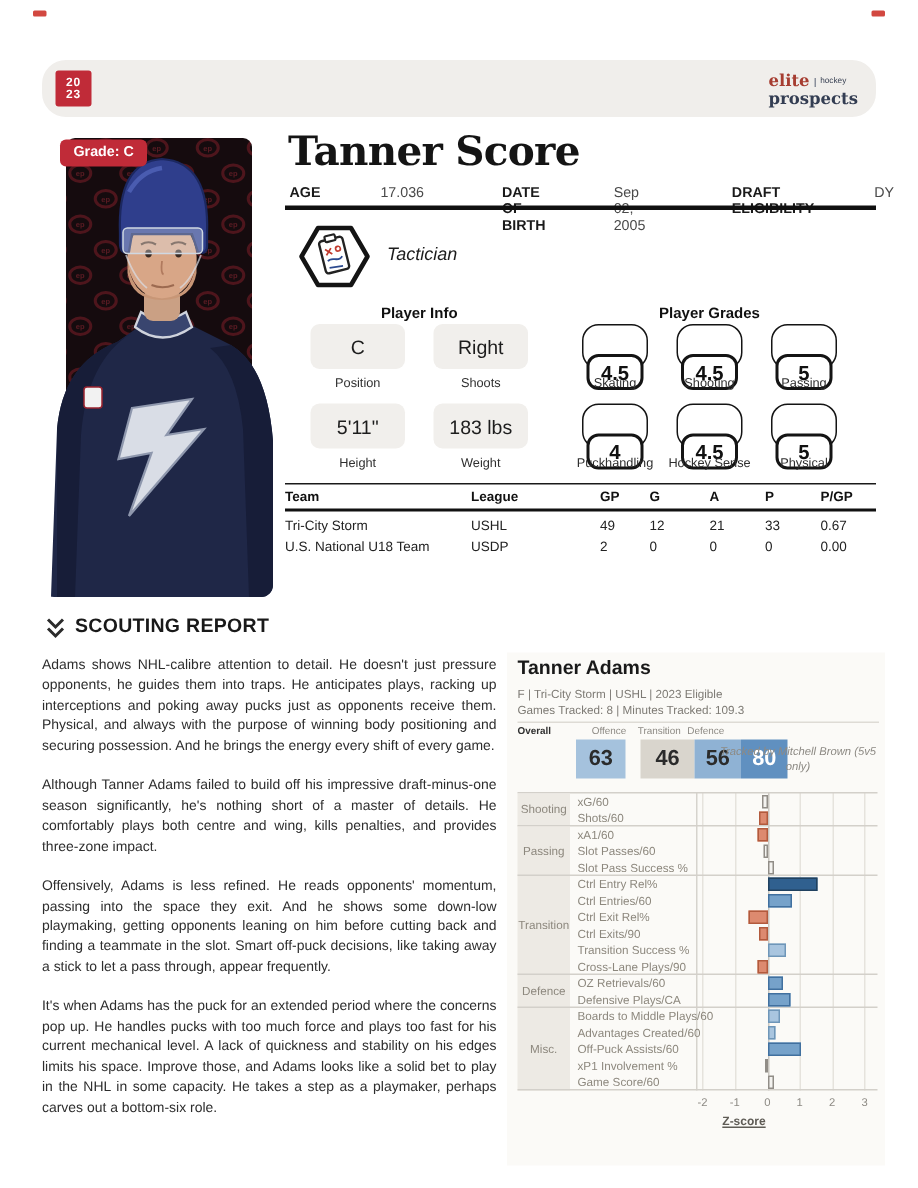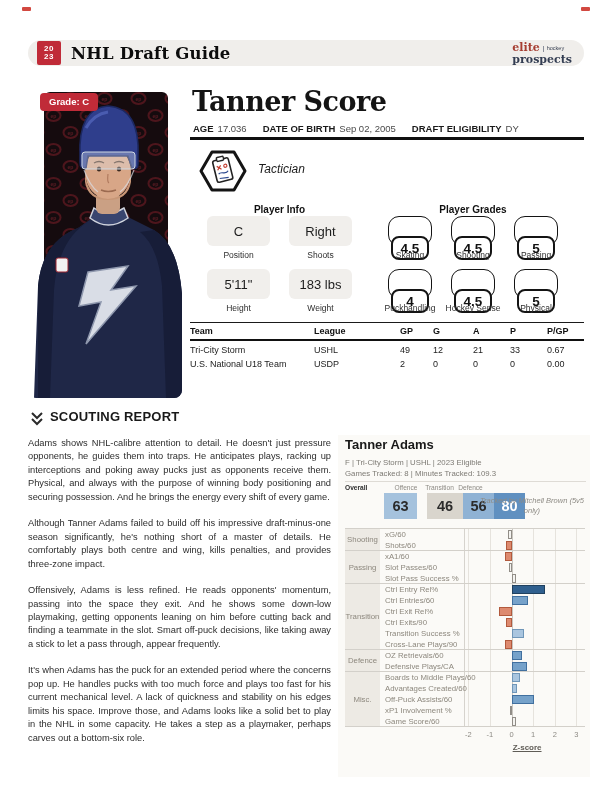--- a/index.html
+++ b/index.html
@@ -3,42 +3,42 @@
 <meta charset="utf-8">
 <style>
   html,body{margin:0;padding:0;background:#e8e8e8;}
   .page{position:relative;width:612px;height:792px;background:#ffffff;margin:0 auto;
         font-family:"Liberation Sans",sans-serif;overflow:hidden;}
 
   
   .crop{position:absolute;top:7px;width:9px;height:4px;border-radius:1px;}
 
   
-  .hdr{position:absolute;left:28px;top:40px;width:556px;height:26px;background:#f0eeeb;
+  .hdr{position:absolute;left:28px;top:40px;width:556px;height:38px;background:#f0eeeb;
        border-radius:16px;display:flex;align-items:center;}
   .logo-sq{width:24px;height:24px;margin-left:9px;border-radius:2px;color:#fff;
            display:flex;flex-direction:column;align-items:center;justify-content:center;
            font-size:8px;font-weight:bold;line-height:8.5px;letter-spacing:.5px;}
   .guide-title{margin-left:10px;font-family:"DejaVu Serif",serif;font-weight:bold;
                font-size:16.5px;color:#0c0c0c;letter-spacing:.2px;}
   .ep-logo{margin-left:auto;margin-right:12px;line-height:1;}
   .ep-top{display:flex;align-items:flex-end;gap:3px;}
   .ep-elite{font-family:"DejaVu Serif",serif;font-weight:bold;font-size:11px;color:#a63d31;}
   .ep-hockey{font-size:5.5px;color:#3a4254;border-left:1px solid #8a8f9b;padding-left:3px;margin-bottom:1px;}
   .ep-prospects{font-family:"DejaVu Serif",serif;font-weight:bold;font-size:11px;color:#333d52;margin-top:1px;}
 
   
   .photo-card{position:absolute;left:28px;top:90px;width:154px;height:308px;border-radius:8px;overflow:hidden;}
   .grade-badge{position:absolute;left:40px;top:93px;z-index:6;color:#fff;font-size:9.5px;
                font-weight:bold;padding:3px 9px 4px;border-radius:4px;}
 
   
   .player-name{position:absolute;left:192px;top:86px;font-family:"DejaVu Serif",serif;
                font-size:27px;font-weight:bold;color:#141414;letter-spacing:-.5px;}
-  .bio-row{position:absolute;left:193px;top:123px;font-size:9.5px;color:#1a1a1a;display:flex;align-items:baseline;}
+  .bio-row{position:absolute;left:193px;top:123px;font-size:9.5px;color:#1a1a1a;display:flex;align-items:baseline;gap:36px;}
   .bio-row .lbl{font-weight:bold;}
   .bio-row .val{color:#4a4a4a;margin-left:4px;margin-right:16px;}
   .rule{position:absolute;left:190px;top:137px;width:394px;height:3px;background:#101010;}
 
   .hex-badge{position:absolute;left:198px;top:145px;}
   .archetype{position:absolute;left:258px;top:162px;font-size:12px;font-style:italic;color:#1c1c1c;}
 
   .sec-title{position:absolute;font-size:10px;font-weight:bold;color:#111;text-align:center;}
 
   #info-grid{position:absolute;left:207px;top:216px;display:grid;grid-template-columns:63px 63px;column-gap:19px;}
@@ -84,36 +84,35 @@
             justify-content:center;}
   .lbl-cell{font-size:7.8px;color:#8d887e;display:flex;align-items:center;padding-left:5px;
             white-space:nowrap;overflow:visible;}
   .bar-cell{position:relative;}
   .bar{position:absolute;top:1px;height:7px;border:1px solid;z-index:2;}
   .grp-end{border-bottom:1px solid #d3d0ca;}
   .vline{position:absolute;top:0;width:1px;background:#e6e3dd;z-index:0;}
   .vline.zero{background:#c9c6c0;}
   .vline.edge{background:#d6d3cd;}
   .tick-lab{position:absolute;width:20px;text-align:center;font-size:7.5px;color:#8d8a84;}
-  .axis-name{position:absolute;width:60px;text-align:right;font-size:8px;font-weight:bold;color:#5f5c56;text-decoration:underline;}
+  .axis-name{position:absolute;width:60px;text-align:left;font-size:8px;font-weight:bold;color:#5f5c56;text-decoration:underline;}
 </style>
 </head>
 <body>
 
 <div class="page">
 
   <div class="crop" style="left: 22px; background: rgb(210, 72, 64);"></div>
   <div class="crop" style="left: 581px; background: rgb(210, 72, 64);"></div>
 
   <div class="hdr">
     <div class="logo-sq" style="background: rgb(192, 43, 56);">
       <span>20</span>
       <span>23</span>
     </div>
-    <div class="guide-title">NHL Draft Guide</div>
     <div class="ep-logo">
       <div class="ep-top">
         <span class="ep-elite">elite</span>
         <span class="ep-hockey">hockey</span>
       </div>
       <div class="ep-prospects">prospects</div>
     </div>
   </div>
 
   <div class="photo-card">

